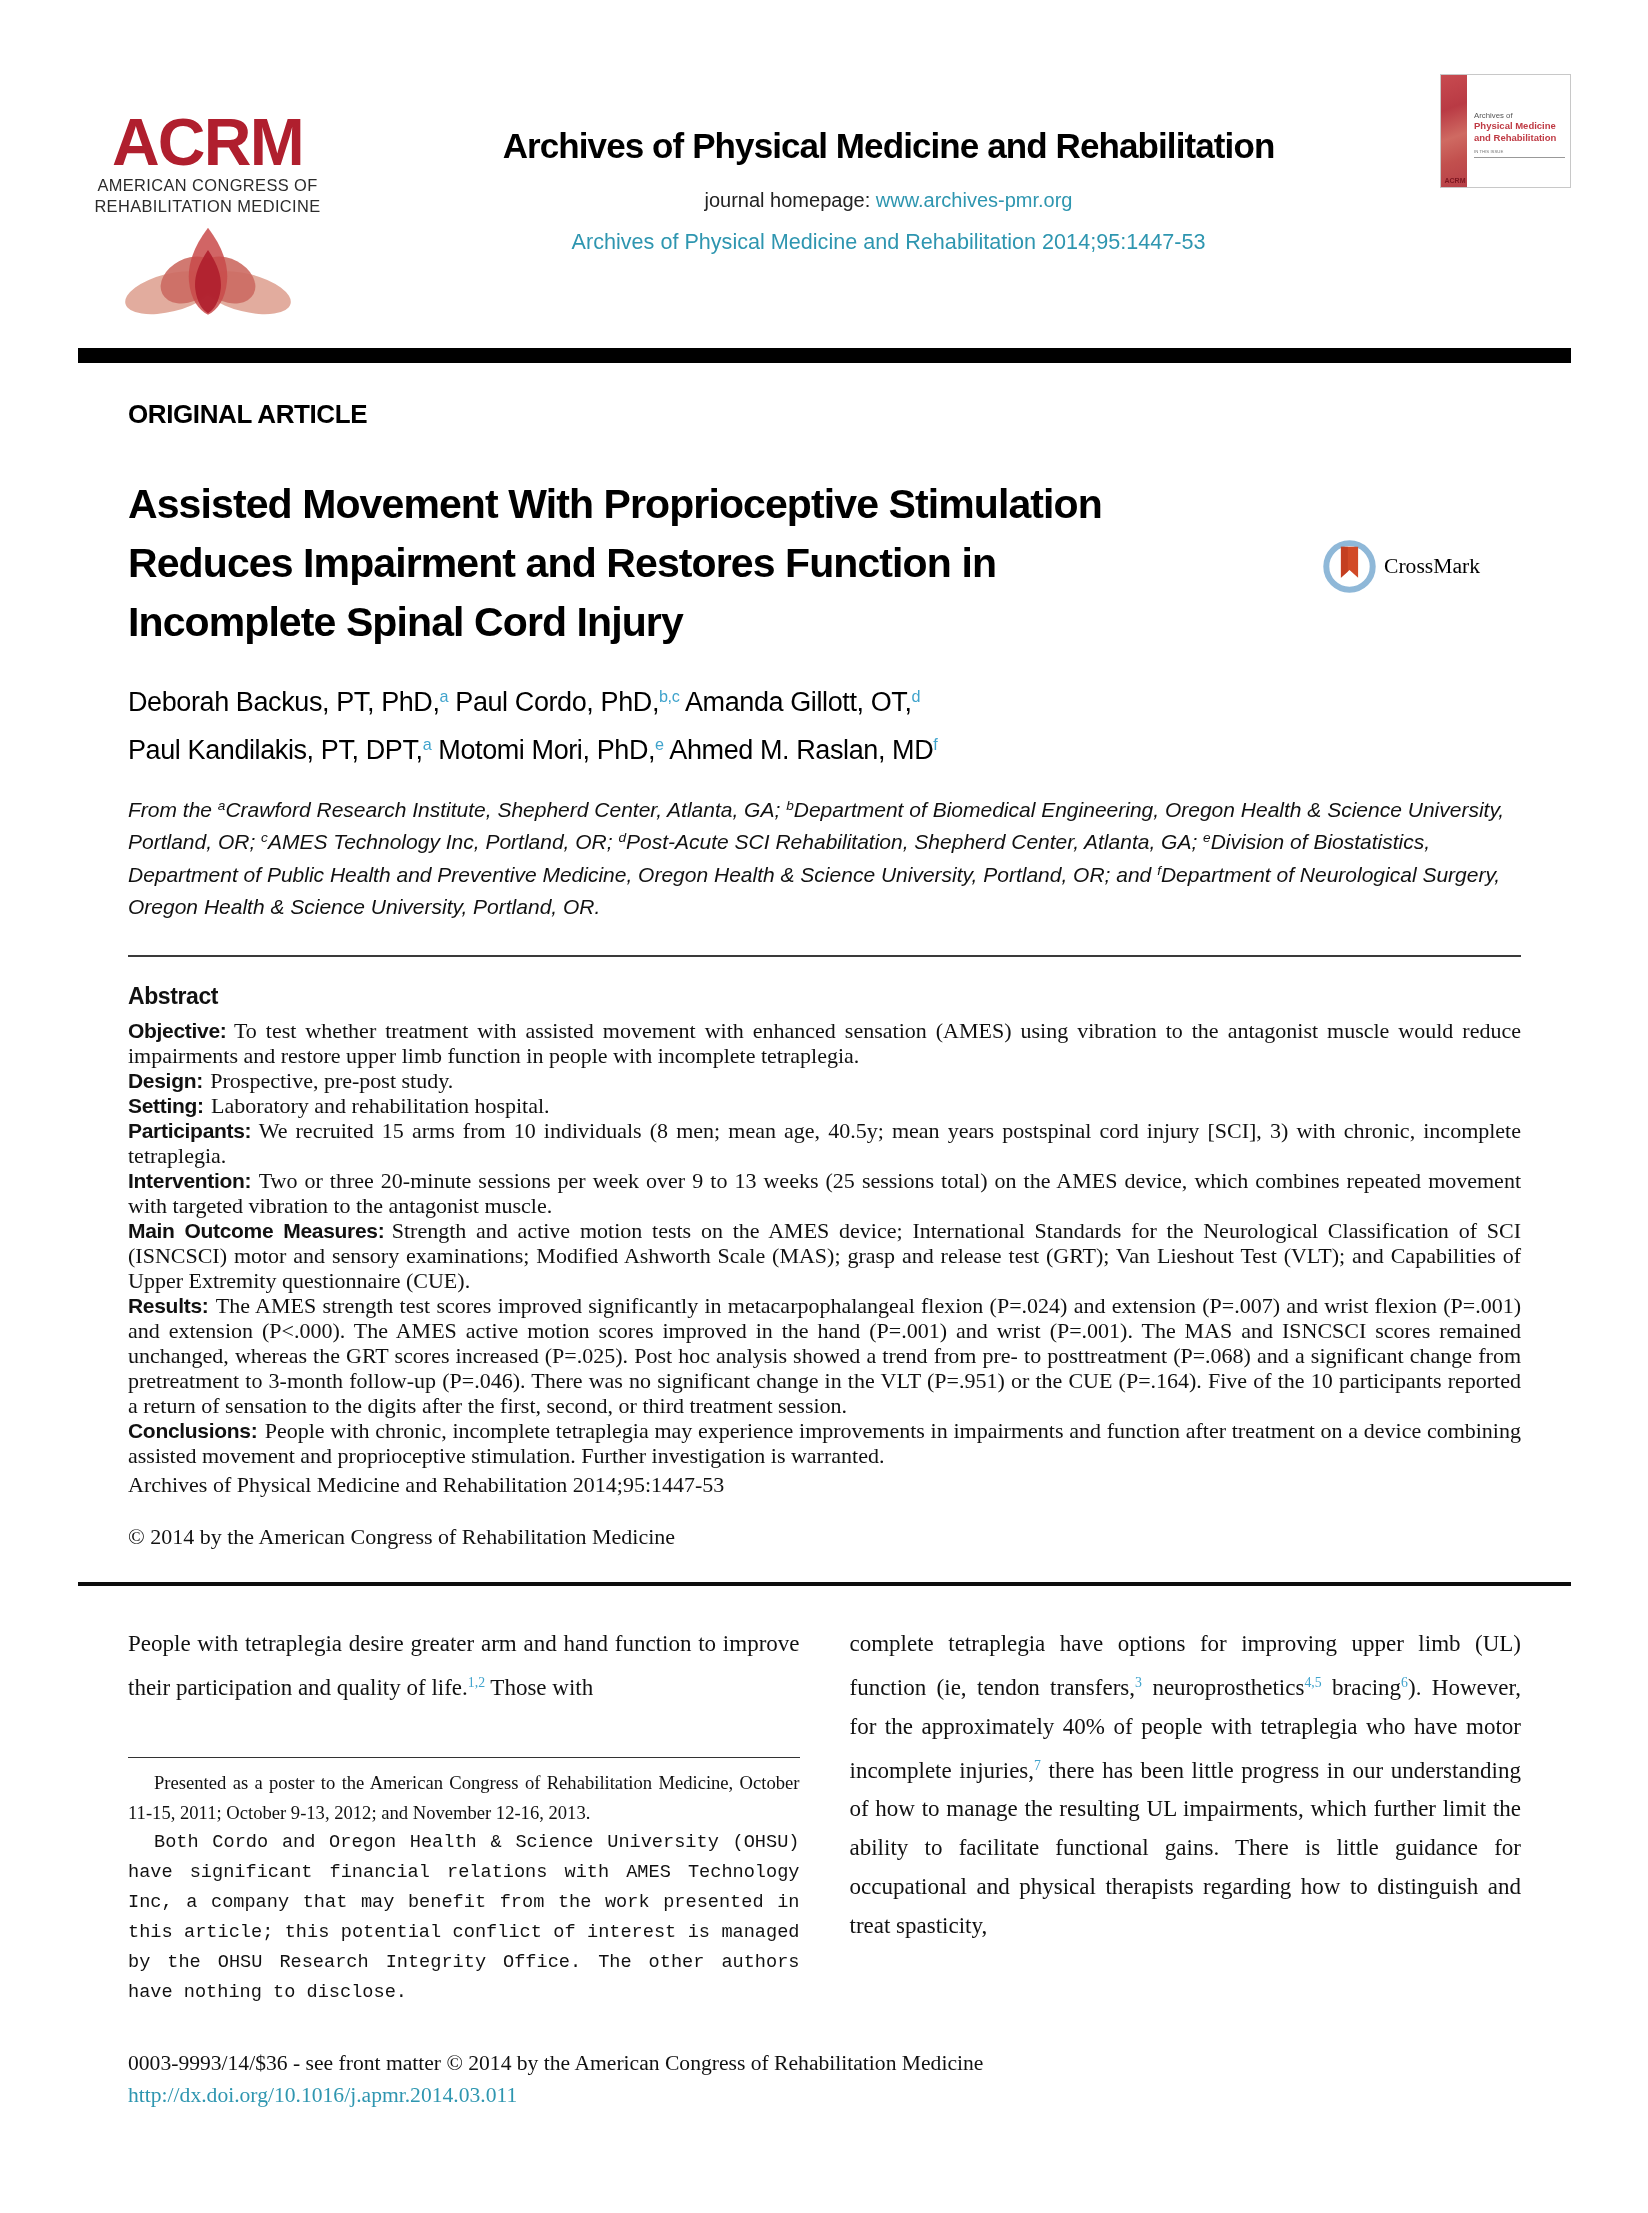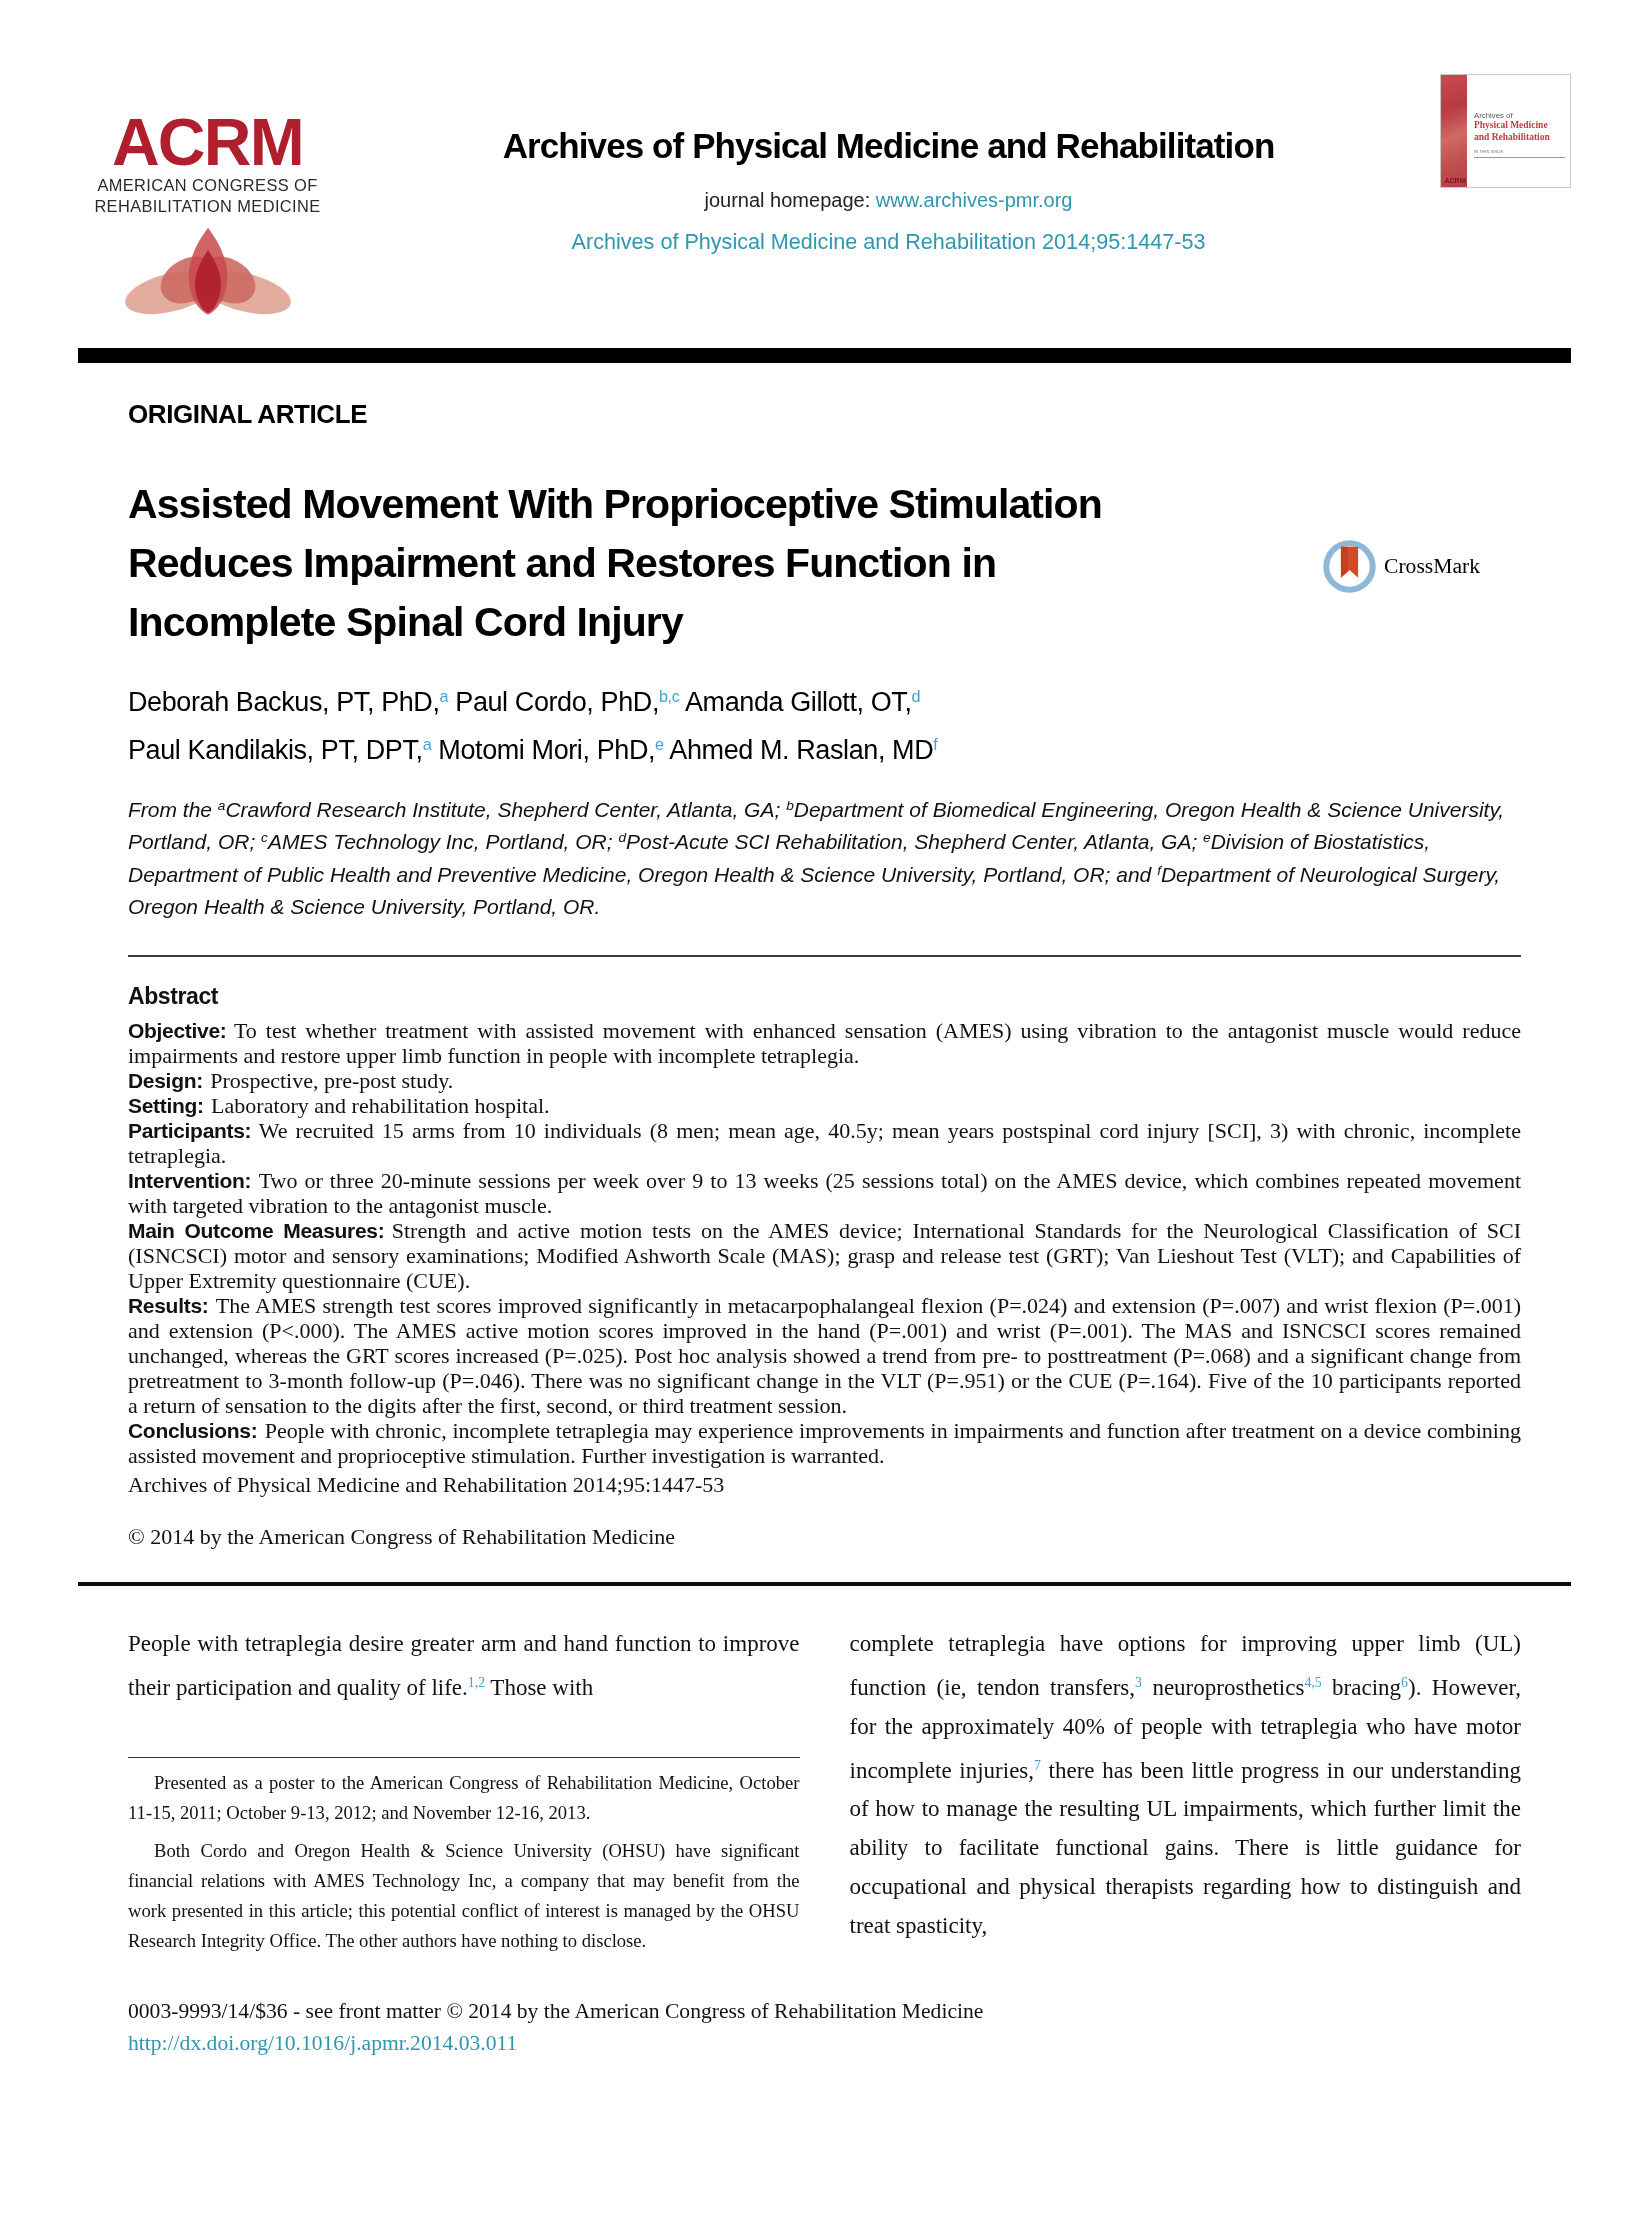--- a/index.html
+++ b/index.html
@@ -33,21 +33,21 @@
   .head-citation { margin-top:17.3px; font-family:"Liberation Sans", sans-serif; font-size:21.6px; }
 
   .cover {
     width:131px; height:114px; border:0.9px solid #c8c8c8; background:#fff;
     display:flex; overflow:hidden; position:relative;
   }
   .cover-band { width:26px; height:100%;
     background:linear-gradient(160deg,#c84b50 0%, #b93a44 30%, #cf6a62 55%, #c2504e 75%, #b63f47 100%); }
   .cover-body { flex:1; padding:36px 5.2px 3.5px 7px; }
   .cov-small { font-family:"Liberation Sans", sans-serif; font-size:7.8px; color:#555; }
-  .cov-red { font-family:Liberation Serif, serif; font-size:9.5px; font-weight:bold; color:#bf3a44; line-height:1.25; }
+  .cov-red { font-family:Liberation Sans, sans-serif; font-size:9.5px; font-weight:bold; color:#bf3a44; line-height:1.25; }
   .cov-issue { margin-top:5.2px; font-family:"Liberation Sans", sans-serif; font-size:4.3px; color:#777;
     border-bottom:0.9px solid #999; padding-bottom:2.6px; }
   .cov-logo { position:absolute; left:3.5px; bottom:2.6px; font-family:"Liberation Sans", sans-serif;
     font-size:7px; font-weight:bold; color:#7c1620; }
 
   
   .black-bar { height:15.6px; background:#000; margin-top:26px; }
   .thin-rule  { border:none; border-top:2.6px solid #3a3a3a; margin:31px 50px 0 50px; }
   .thick-rule { border:none; border-top:4.3px solid #0d0d0d; margin:29px 0 0 0; }
 
@@ -87,21 +87,21 @@
   .ab-cit { font-size:22px; line-height:33px; }
   .ab-copy { font-size:22px; line-height:33px; margin-top:19px; }
 
   
   .columns { display:flex; gap:50px; margin:38px 50px 0 50px; }
   .col { flex:1; }
   .body-text { font-size:23px; line-height:39px; text-align:justify; }
   .footnote-block { margin-top:50px; }
   .fn-rule { border:none; border-top:1.7px solid #333; }
   .footnote { margin-top:10.4px; font-size:18.6px; line-height:30px; text-align:justify; text-indent:26px; }
-  .footnote + .footnote { margin-top:8px; }
+  .footnote + .footnote { margin-top:0;font-family:Liberation Mono, monospace; }
 
   
   .page-footer { margin:40px 50px 0 50px; font-size:21.6px; line-height:1.45; }
 </style>
 </head>
 <body>
 
 <div class="page">
 
   <div class="header">

